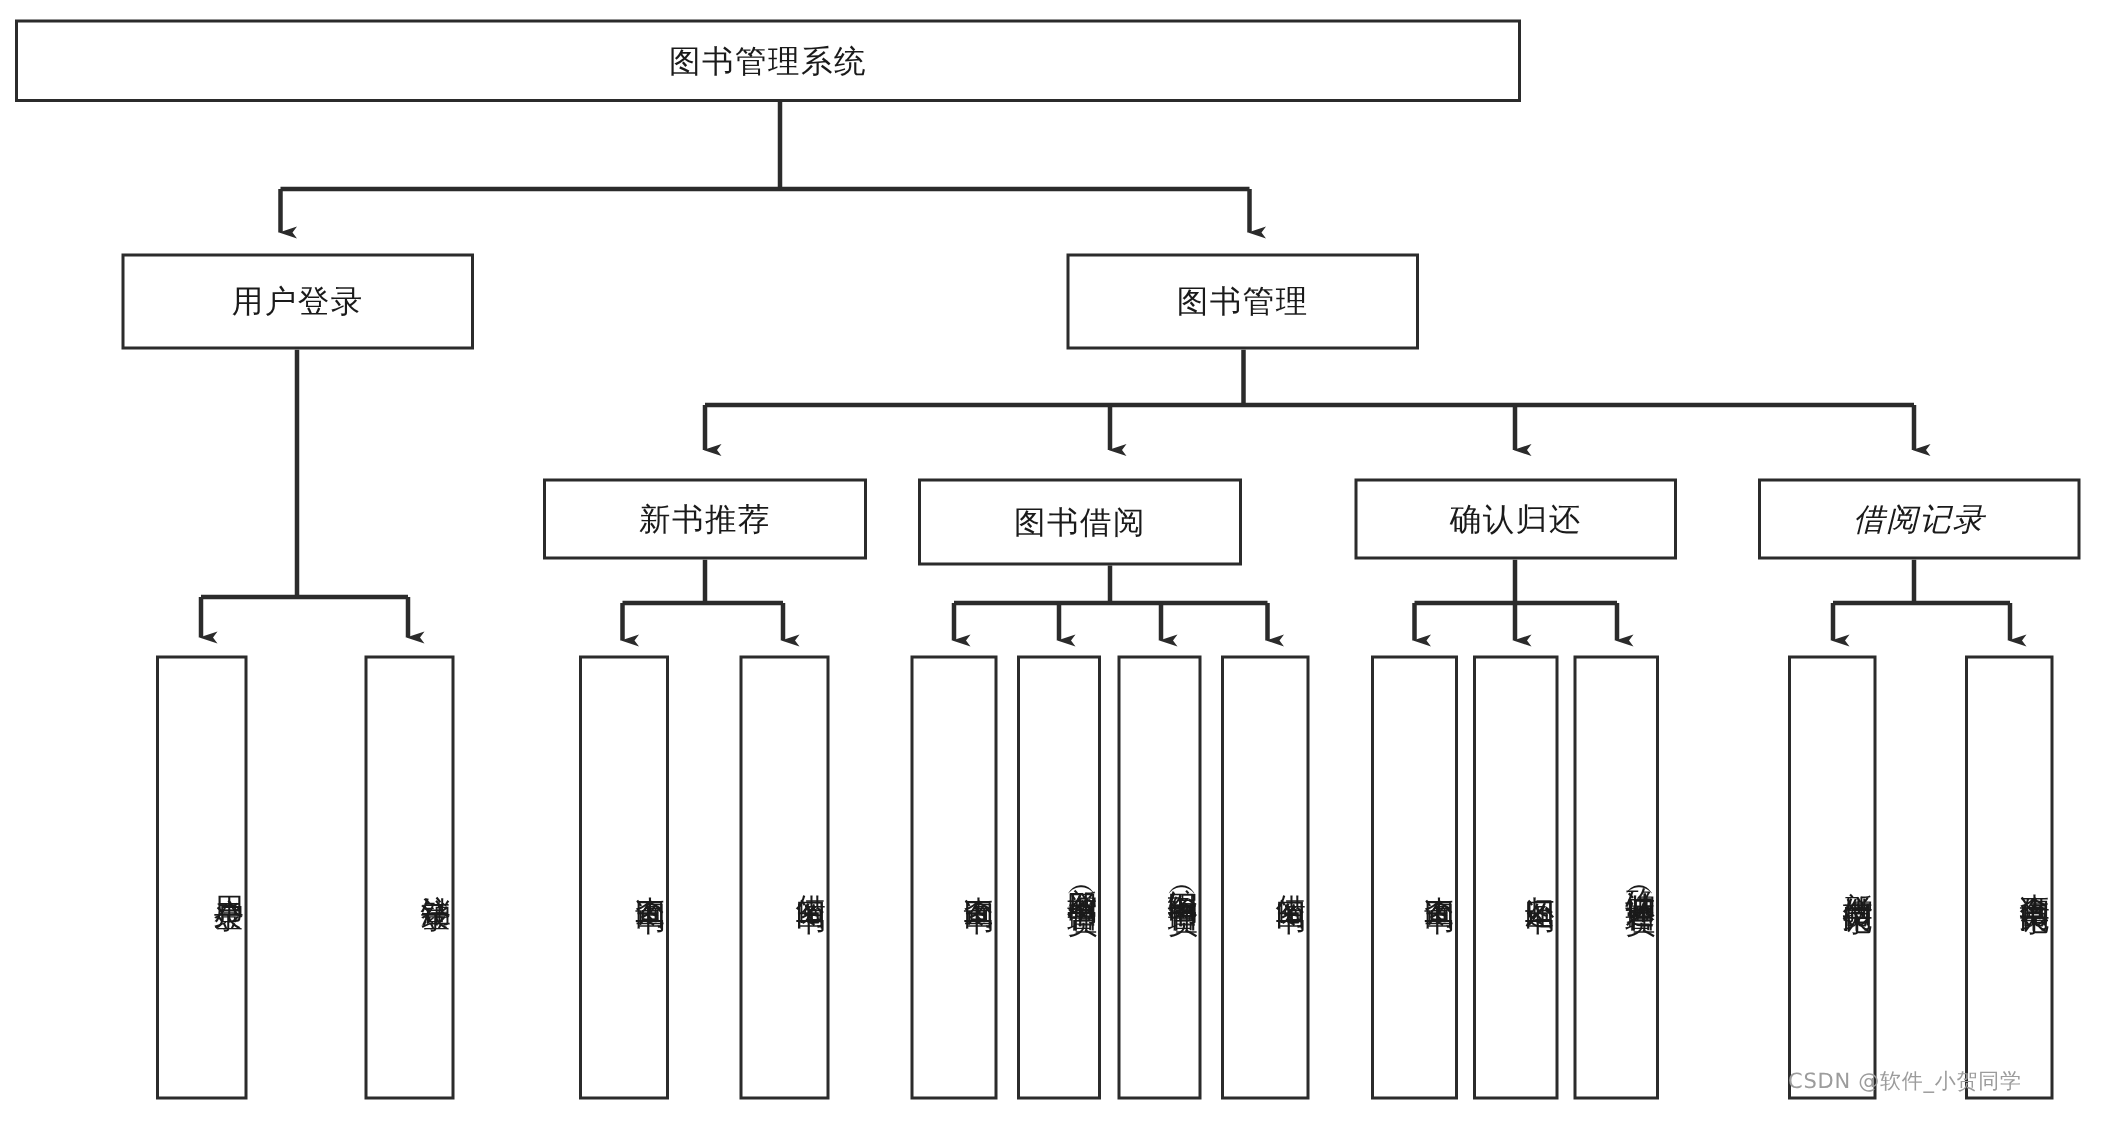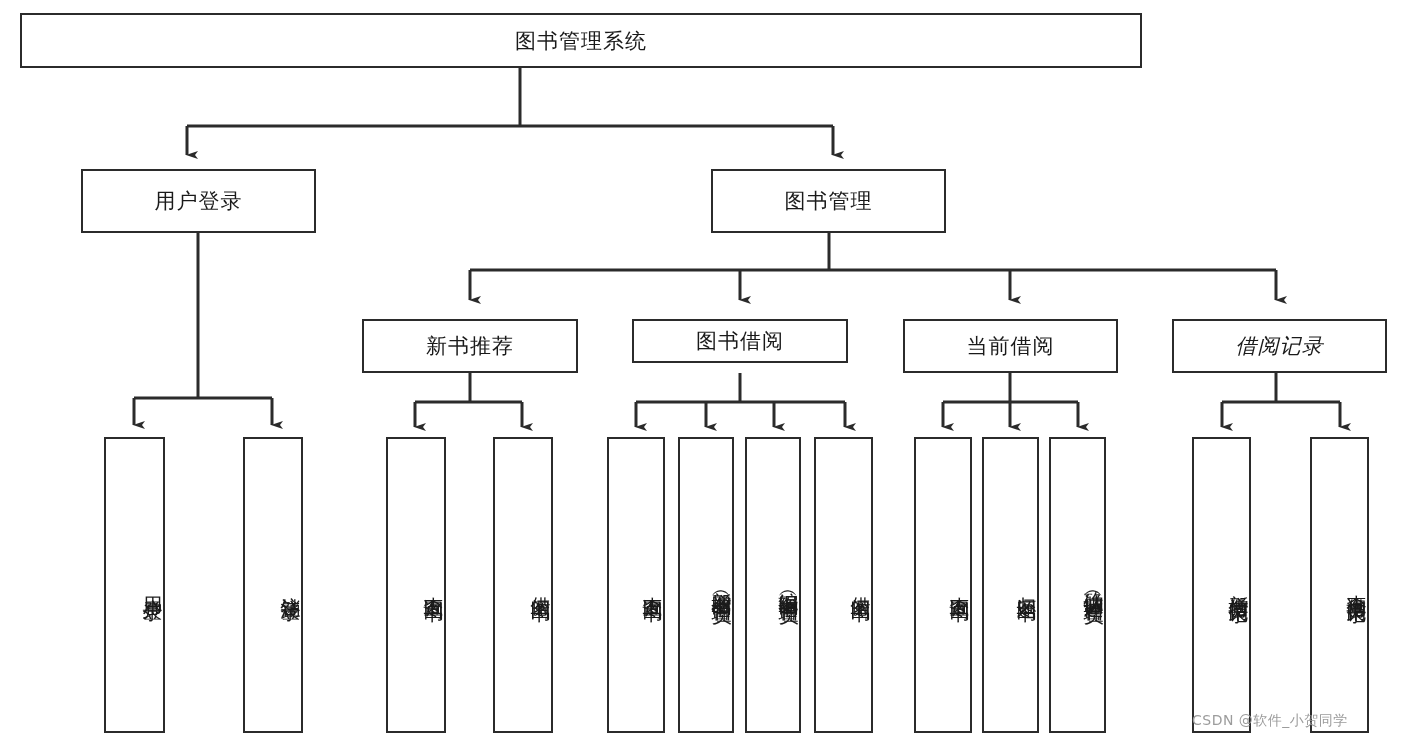--- a/index.html
+++ b/index.html
@@ -113,39 +113,39 @@
       <path d="M1010,402 L1010,427" marker-end="url(#arrow)"></path>
       <path d="M1078,402 L1078,427" marker-end="url(#arrow)"></path>
 
       <path d="M1276,373 L1276,402"></path>
       <path d="M1222,402 L1340,402"></path>
       <path d="M1222,402 L1222,427" marker-end="url(#arrow)"></path>
       <path d="M1340,402 L1340,427" marker-end="url(#arrow)"></path>
     </g>
   </svg>
 
-  <div class="node horiz" style="left:20px; top:13px; width:1122px; height:55px;">
+  <div class="node horiz" style="left:10px; top:13px; width:1004px; height:55px;">
     <span>图书管理系统</span>
   </div>
 
   <div class="node horiz" style="left:81px; top:169px; width:235px; height:64px;">
     <span>用户登录</span>
   </div>
   <div class="node horiz" style="left:711px; top:169px; width:235px; height:64px;">
     <span>图书管理</span>
   </div>
 
   <div class="node horiz" style="left:362px; top:319px; width:216px; height:54px;">
     <span>新书推荐</span>
   </div>
-  <div class="node horiz" style="left:632px; top:319px; width:216px; height:44px;">
+  <div class="node horiz" style="left:612px; top:319px; width:216px; height:58px;">
     <span>图书借阅</span>
   </div>
   <div class="node horiz" style="left:903px; top:319px; width:215px; height:54px;">
-    <span>当前借阅</span>
+    <span>确认归还</span>
   </div>
   <div class="node horiz" style="left:1172px; top:319px; width:215px; height:54px;font-style:italic;">
     <span>借阅记录</span>
   </div>
 
   <div class="node vert" style="left:104px; top:437px; width:61px; height:296px;">
     <span class="vlabel">用户登录</span>
   </div>
   <div class="node vert" style="left:243px; top:437px; width:60px; height:296px;">
     <span class="vlabel">注销登录</span>

